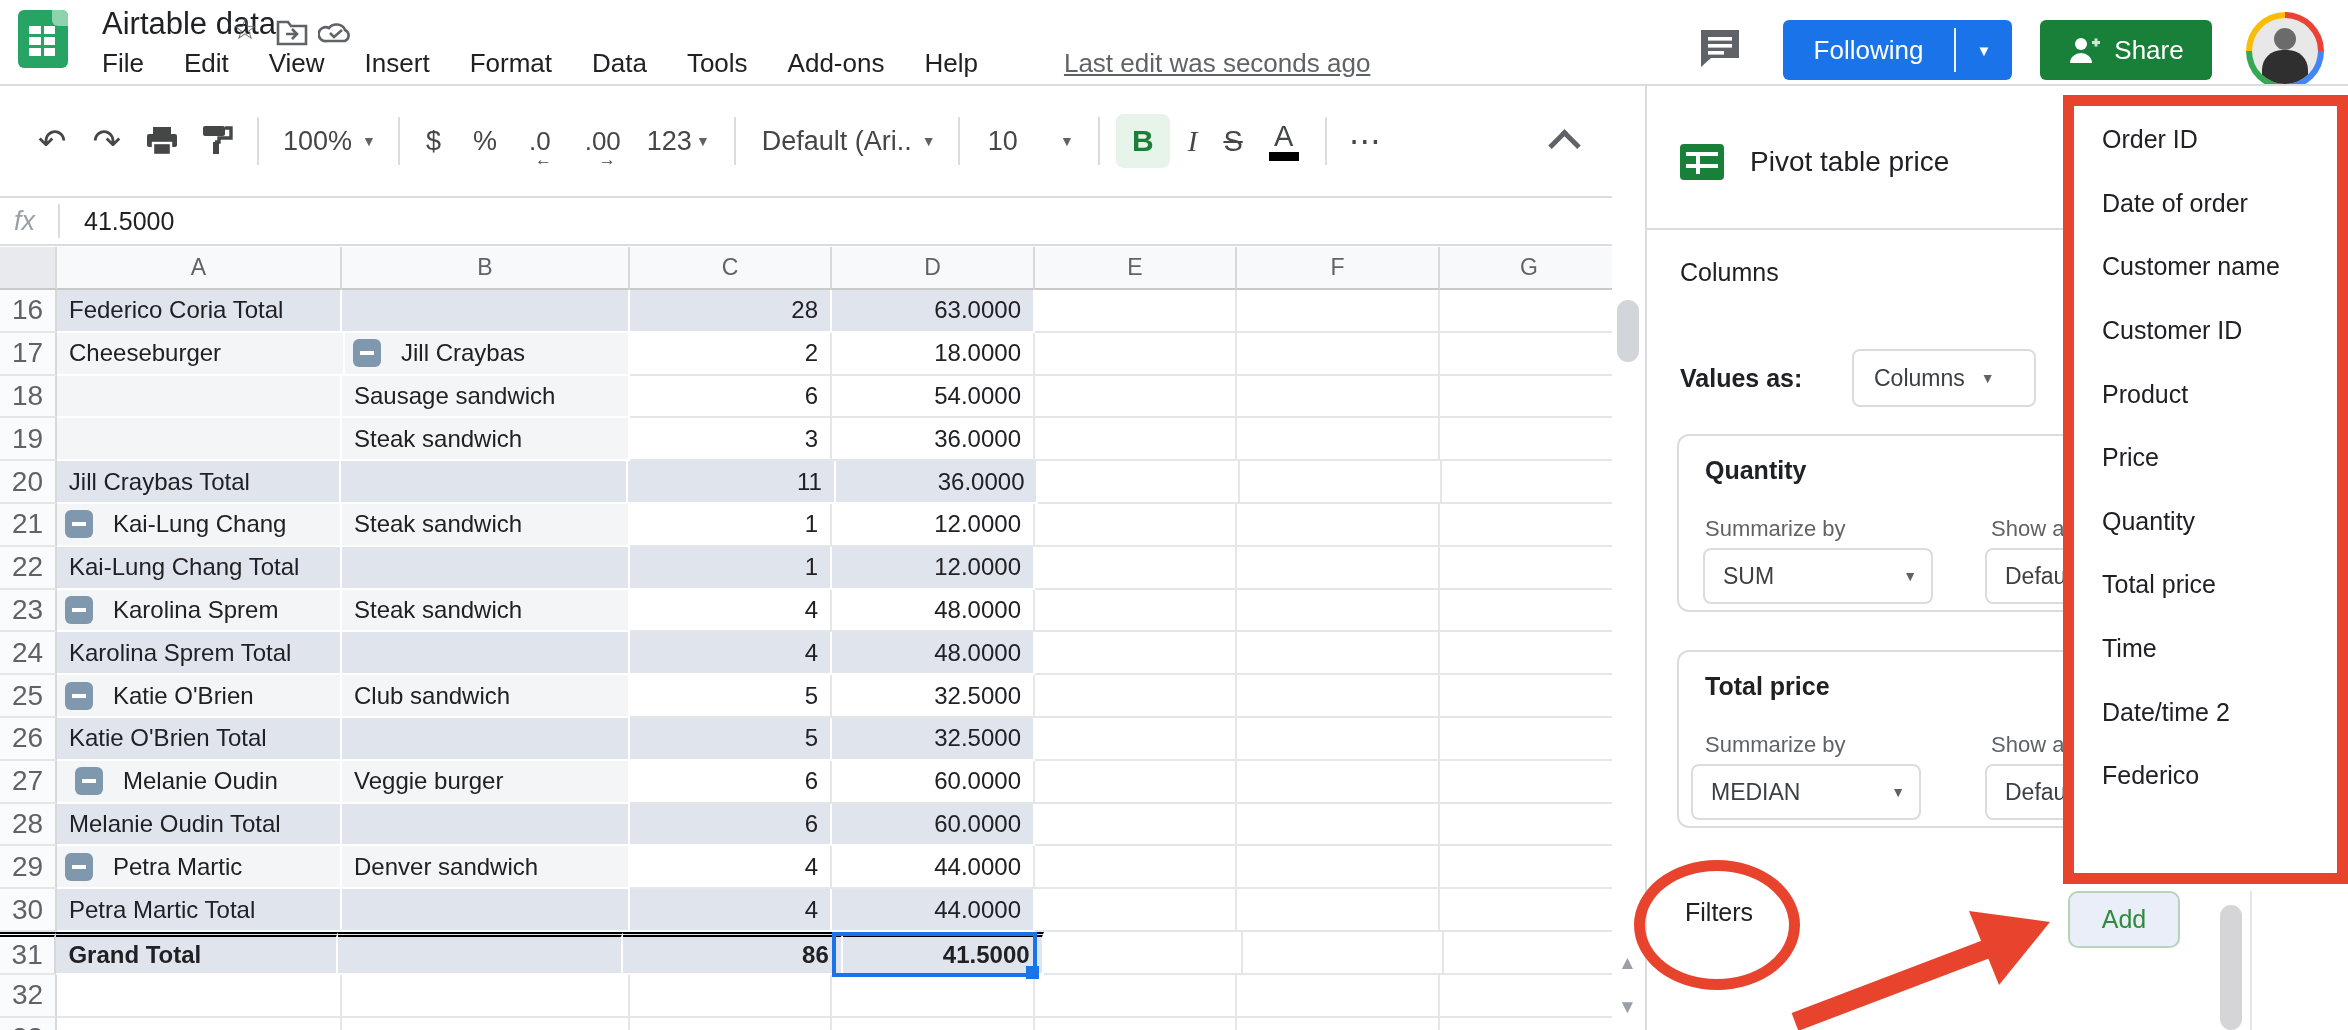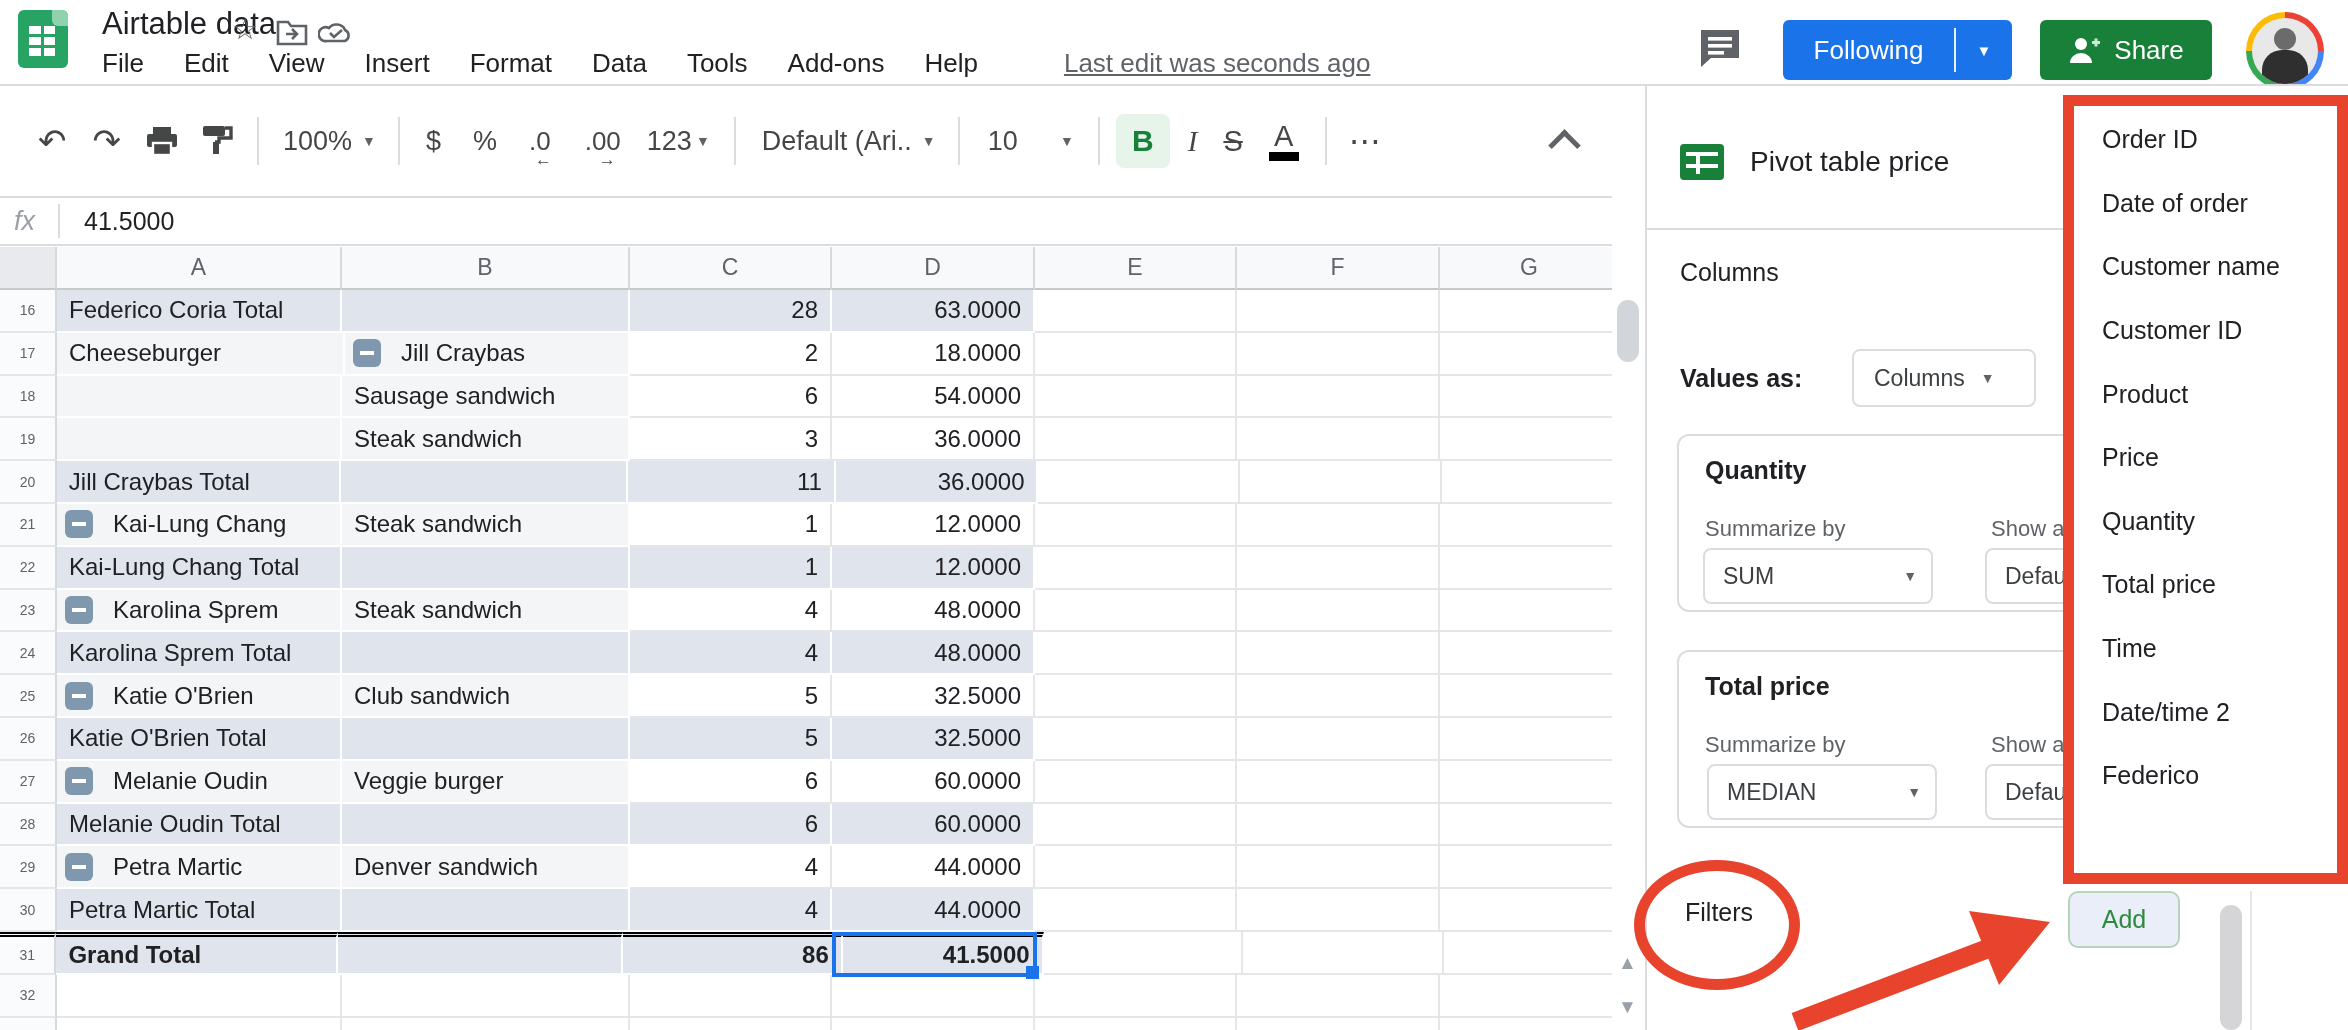--- a/index.html
+++ b/index.html
@@ -42,21 +42,21 @@
   #formula-bar{left:0;top:198px;width:1612px;height:46px;background:#fff;}
   #fx{font-style:italic;font-size:27px;color:#9aa0a6;margin-left:14px;width:44px;}
   #fxval{font-size:25px;color:#202124;margin-left:24px;}
   
   #colheads{left:0;top:247px;height:43px;display:flex;}
   .ch{box-sizing:border-box;background:#f8f9fa;border-right:2px solid #d9d9d9;border-bottom:2px solid #c9c9c9;color:#5f6368;font-size:23px;display:flex;align-items:center;justify-content:center;}
   .ch.corner{background:#e8eaed;}
   #rows{left:0;top:290px;width:1622px;height:740px;overflow:hidden;}
   .row{display:flex;}
   .cell{box-sizing:border-box;display:flex;align-items:center;font-size:24px;border-right:2px solid #e4e6e8;border-bottom:2px solid #e4e6e8;background:#fff;overflow:hidden;white-space:nowrap;}
-  .cell.gut{background:#fafbfc;border-right:2px solid #d6d8da;color:#5f6368;font-size:14px;justify-content:center;}
+  .cell.gut{background:#fafbfc;border-right:2px solid #d6d8da;color:#5f6368;font-size:28px;justify-content:center;}
   .cell.shade-t{background:#e0e4ec;border-right-color:#fff;border-bottom-color:#fff;}
   .cell.shade-i{background:#f4f5f6;border-right-color:#fff;border-bottom-color:#fff;}
   .cell.num{justify-content:flex-end;padding-right:12px;}
   .cell.txt{padding-left:12px;}
   .cell.bold{font-weight:bold;}
   .chip{width:28px;height:28px;border-radius:6px;background:#7f98ae;margin-left:8px;display:flex;align-items:center;justify-content:center;flex:0 0 auto;}
   .chip i{display:block;width:14px;height:4px;background:#fff;}
   .chip+span{margin-left:20px;}
   #sel-cell{left:832px;top:932px;width:205px;height:45px;border:4px solid #1a73e8;box-sizing:border-box;z-index:8;}
   #sel-handle{left:1026px;top:966px;width:13px;height:13px;background:#1a73e8;z-index:9;}
@@ -370,21 +370,21 @@
         <div class="cell txt shade-t" style="width: 285px;">Katie O'Brien Total</div>
         <div class="cell txt shade-t" style="width: 288px;"></div>
         <div class="cell num shade-t" style="width: 202px;">5</div>
         <div class="cell num shade-t" style="width: 203px;">32.5000</div>
         <div class="cell " style="width: 202px;"></div>
         <div class="cell " style="width: 203px;"></div>
         <div class="cell " style="width: 180px;"></div>
       </div>
       <div class="row" style="height: 42.8px;">
         <div class="cell gut" style="width: 57px;">27</div>
-        <div class="cell txt shade-i" style="width: 285px; padding-left: 0px;">
+        <div class="cell txt shade-i" style="width: 285px; padding-left: 10px;">
           <span class="chip">
             <i></i>
           </span>
           <span>Melanie Oudin</span>
         </div>
         <div class="cell txt shade-i" style="width: 288px;">Veggie burger</div>
         <div class="cell num " style="width: 202px;">6</div>
         <div class="cell num " style="width: 203px;">60.0000</div>
         <div class="cell " style="width: 202px;"></div>
         <div class="cell " style="width: 203px;"></div>
@@ -490,21 +490,21 @@
         <span class="caret-g" style="margin-right:14px;">▼</span>
       </span>
     <span class="dd chipbox" style="left:306px;width:170px;padding-left:18px;">
         <span>Default</span>
       </span>
   </div>
   <div class="card" style="top:650px;z-index:11;">
     <span class="ttl">Total price</span>
     <span class="lab" style="left:26px;">Summarize by</span>
     <span class="lab" style="left:312px;">Show as</span>
-    <span class="dd chipbox" style="left:28px;width:208px;padding-left:18px;justify-content:space-between;">
+    <span class="dd chipbox" style="left:12px;width:208px;padding-left:18px;justify-content:space-between;">
         <span>MEDIAN</span>
         <span class="caret-g" style="margin-right:14px;">▼</span>
       </span>
     <span class="dd chipbox" style="left:306px;width:170px;padding-left:18px;">
         <span>Default</span>
       </span>
   </div>
 
   <div class="abs" id="filters-label">Filters</div>
   <div class="abs" id="add-btn">

